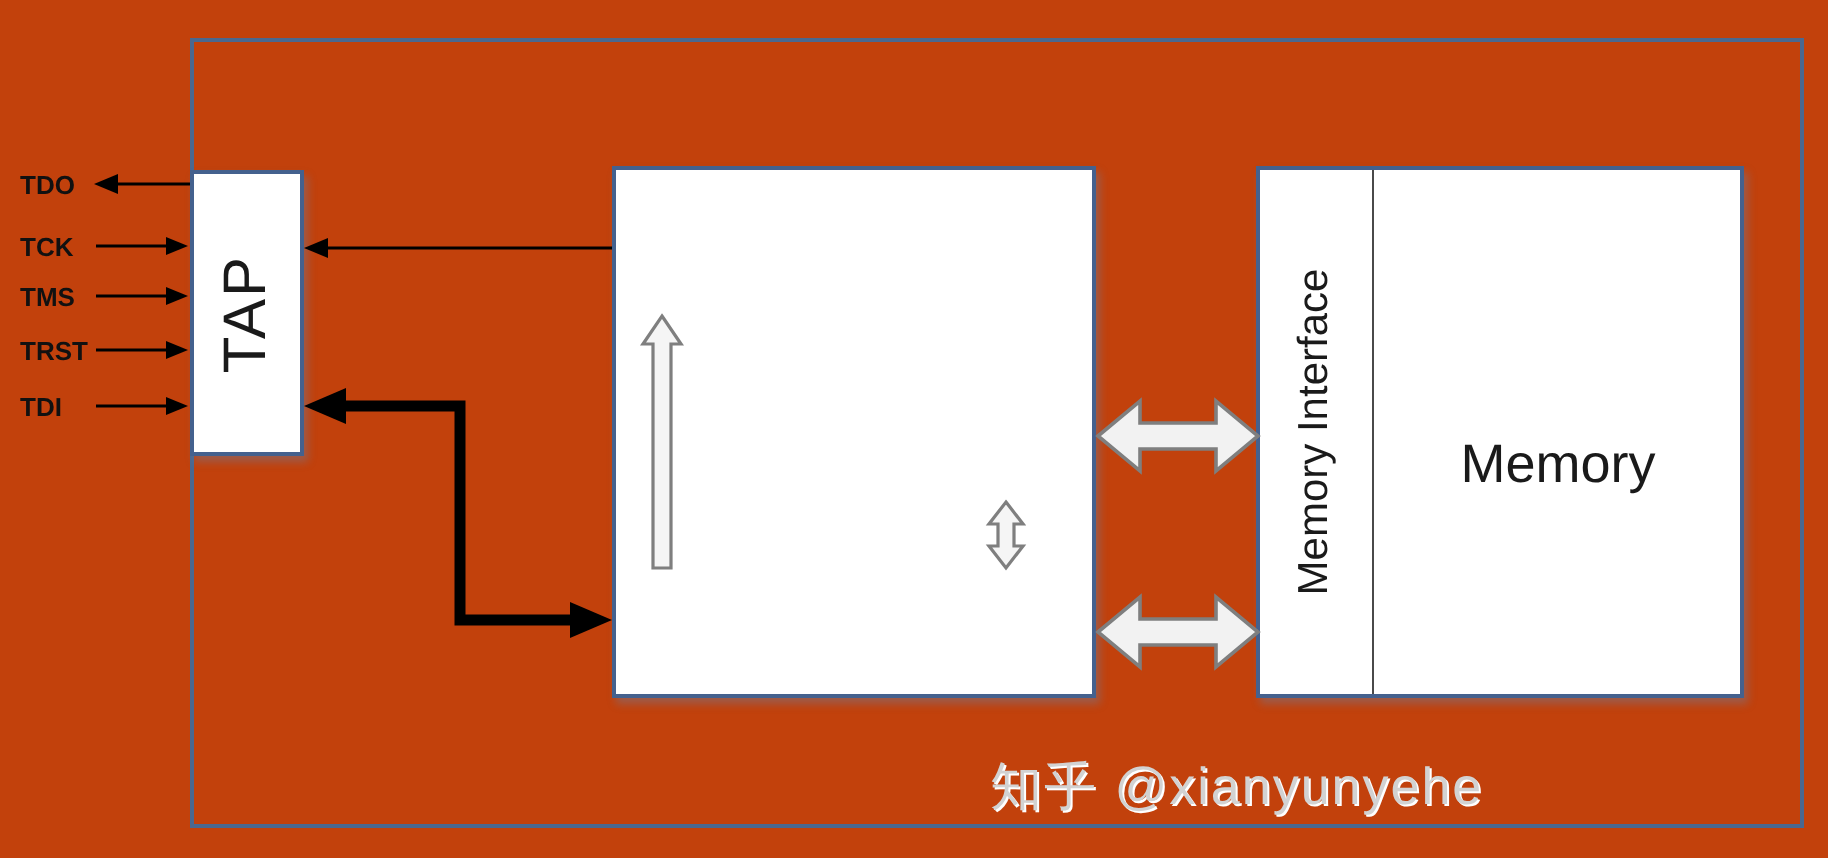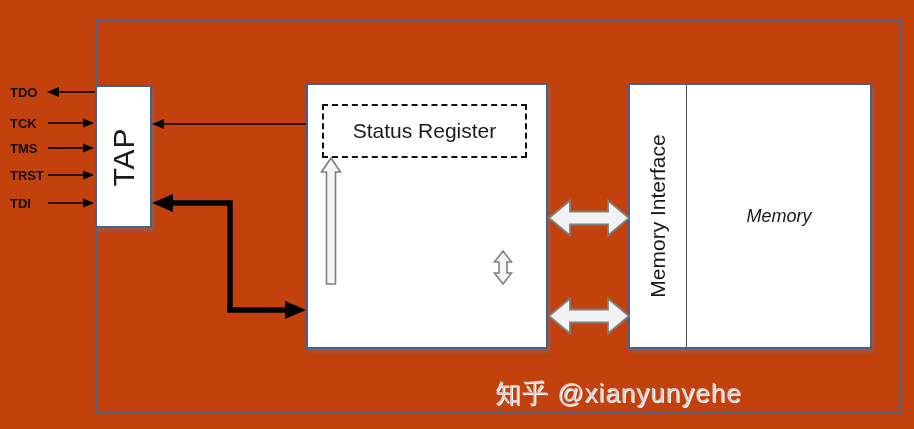--- a/index.html
+++ b/index.html
@@ -39,23 +39,23 @@
   }
   .mem-interface-area{
     position:absolute;left:0;top:0;width:56px;height:100%;
     display:flex;align-items:center;justify-content:center;
   }
   .mem-interface-area span{
     transform:rotate(-90deg);
     font-size:21px;color:#1a1a1a;white-space:nowrap;
   }
   .mem-main-area{
-    position:absolute;left:58px;top:0;right:0;height:100%;
+    position:absolute;left:58px;top:16px;right:0;height:100%;
     display:flex;align-items:center;justify-content:center;
-    font-size:18px;color:#1a1a1a;font-style:italic;
+    font-size:27px;color:#1a1a1a;
   }
   .dashed-box{
     position:absolute;
     border:2px dashed #111111;
     background:#ffffff;
     display:flex;align-items:center;justify-content:center;
     text-align:center;
     font-size:21px;color:#1a1a1a;
     box-sizing:border-box;
     line-height:1.3;
@@ -93,23 +93,20 @@
   <div class="signal-label" style="top:166px;">TRST</div>
   <div class="signal-label" style="top:194px;">TDI</div>
 
   <div class="solid-box tap-box">
     <div class="tap-label">
       <span>TAP</span>
     </div>
   </div>
 
   <div class="solid-box bist-box"></div>
-  <div class="dashed-box status-register">
-    <span>Status Register</span>
-  </div>
 
   <div class="solid-box memory-box">
     <div class="mem-interface-area">
       <span>Memory Interface</span>
     </div>
     <div class="mem-divider"></div>
     <div class="mem-main-area">Memory</div>
   </div>
 
   <svg class="arrow-layer" width="914" height="429" viewBox="0 0 914 429">

